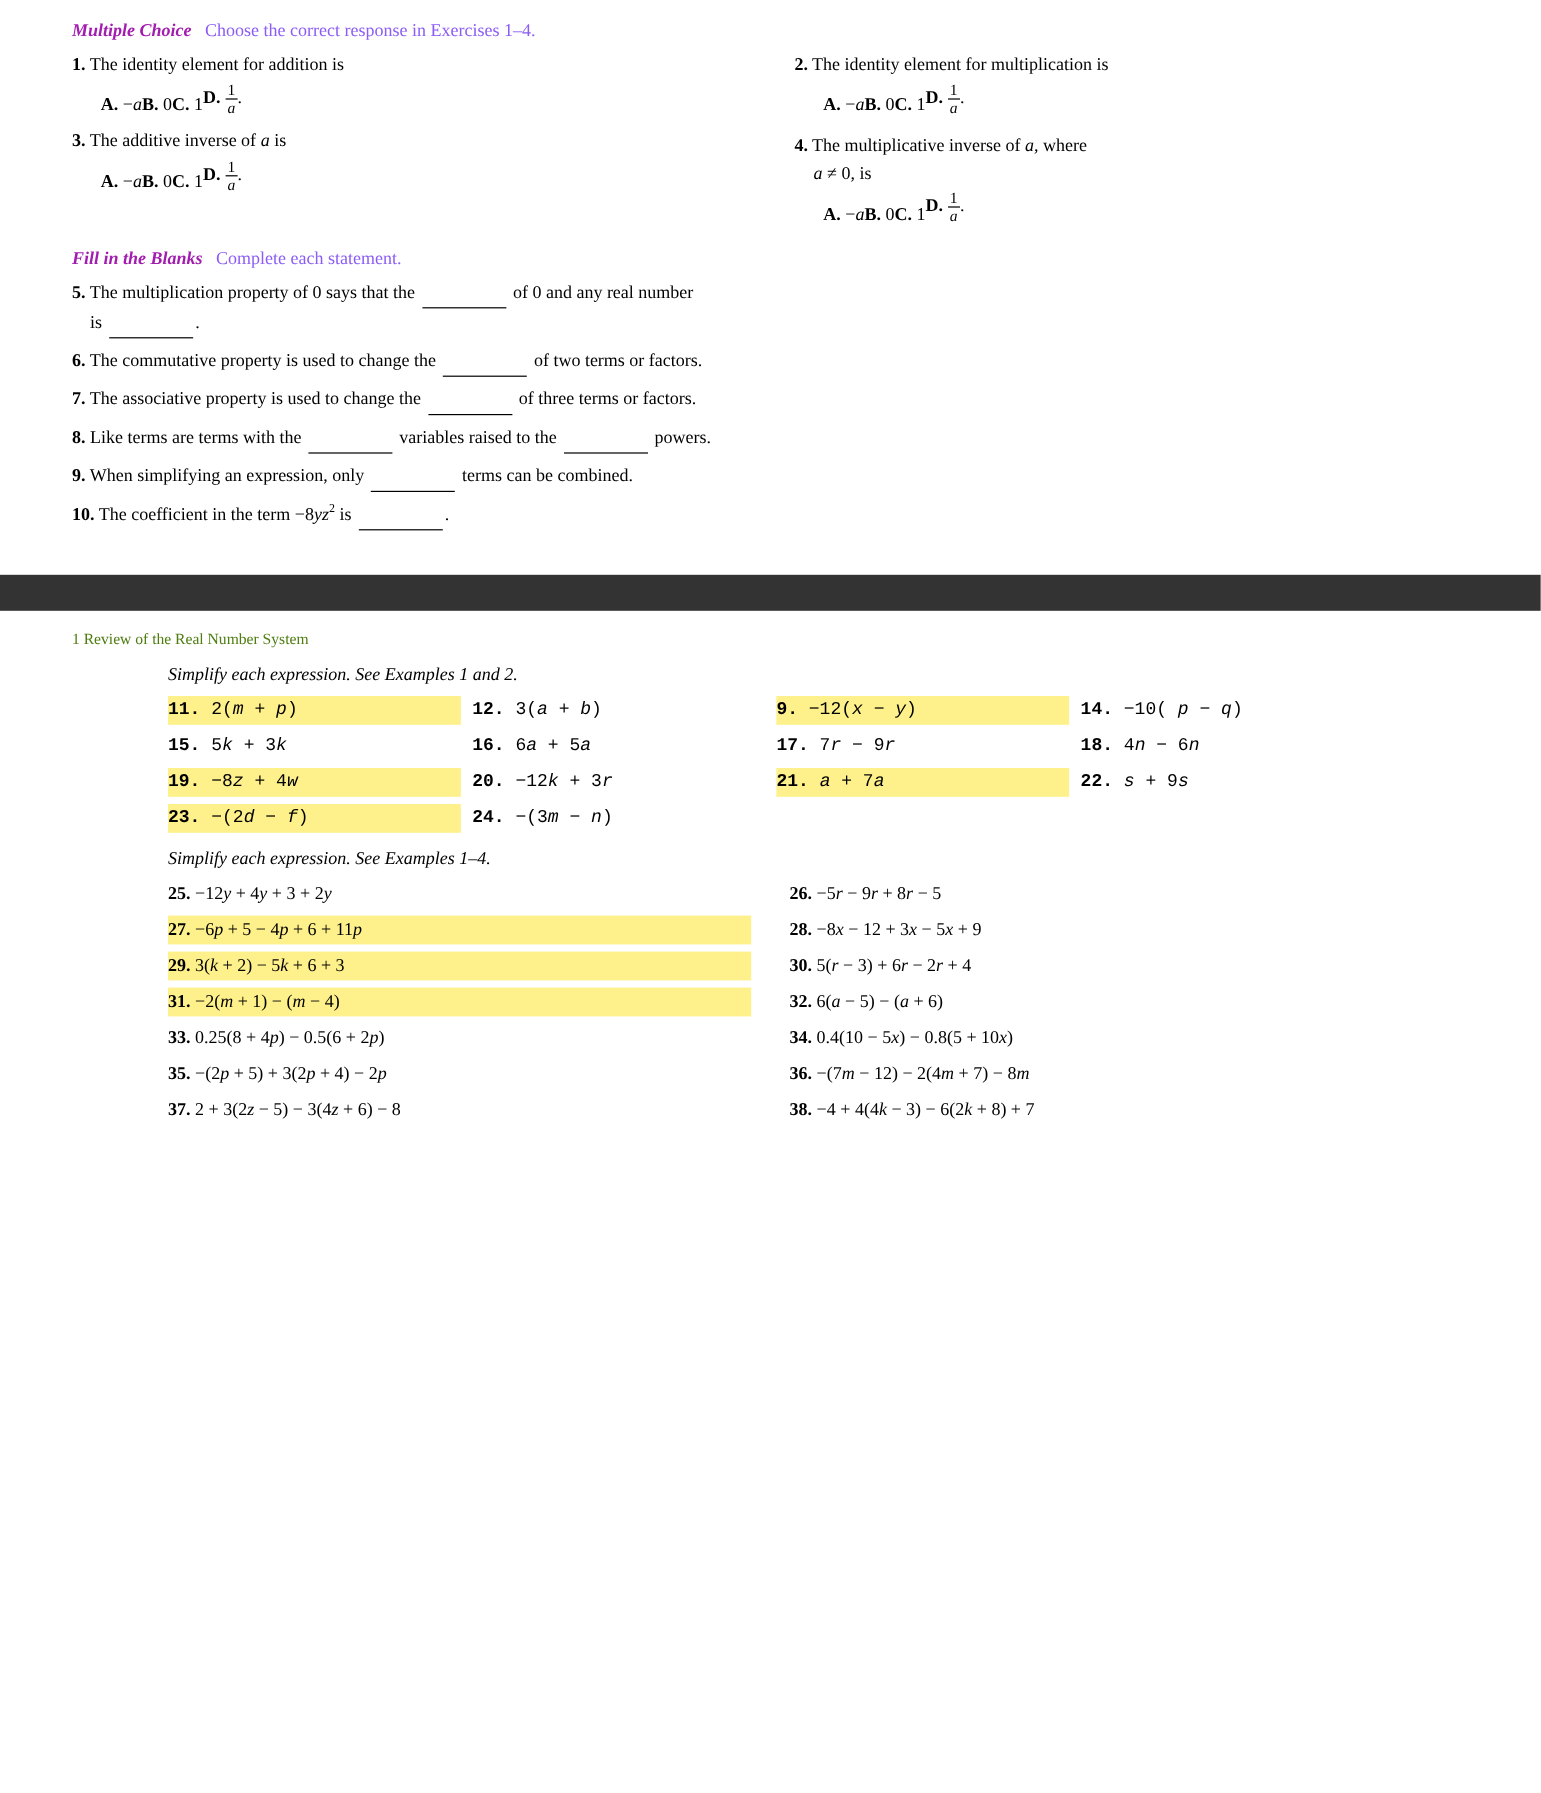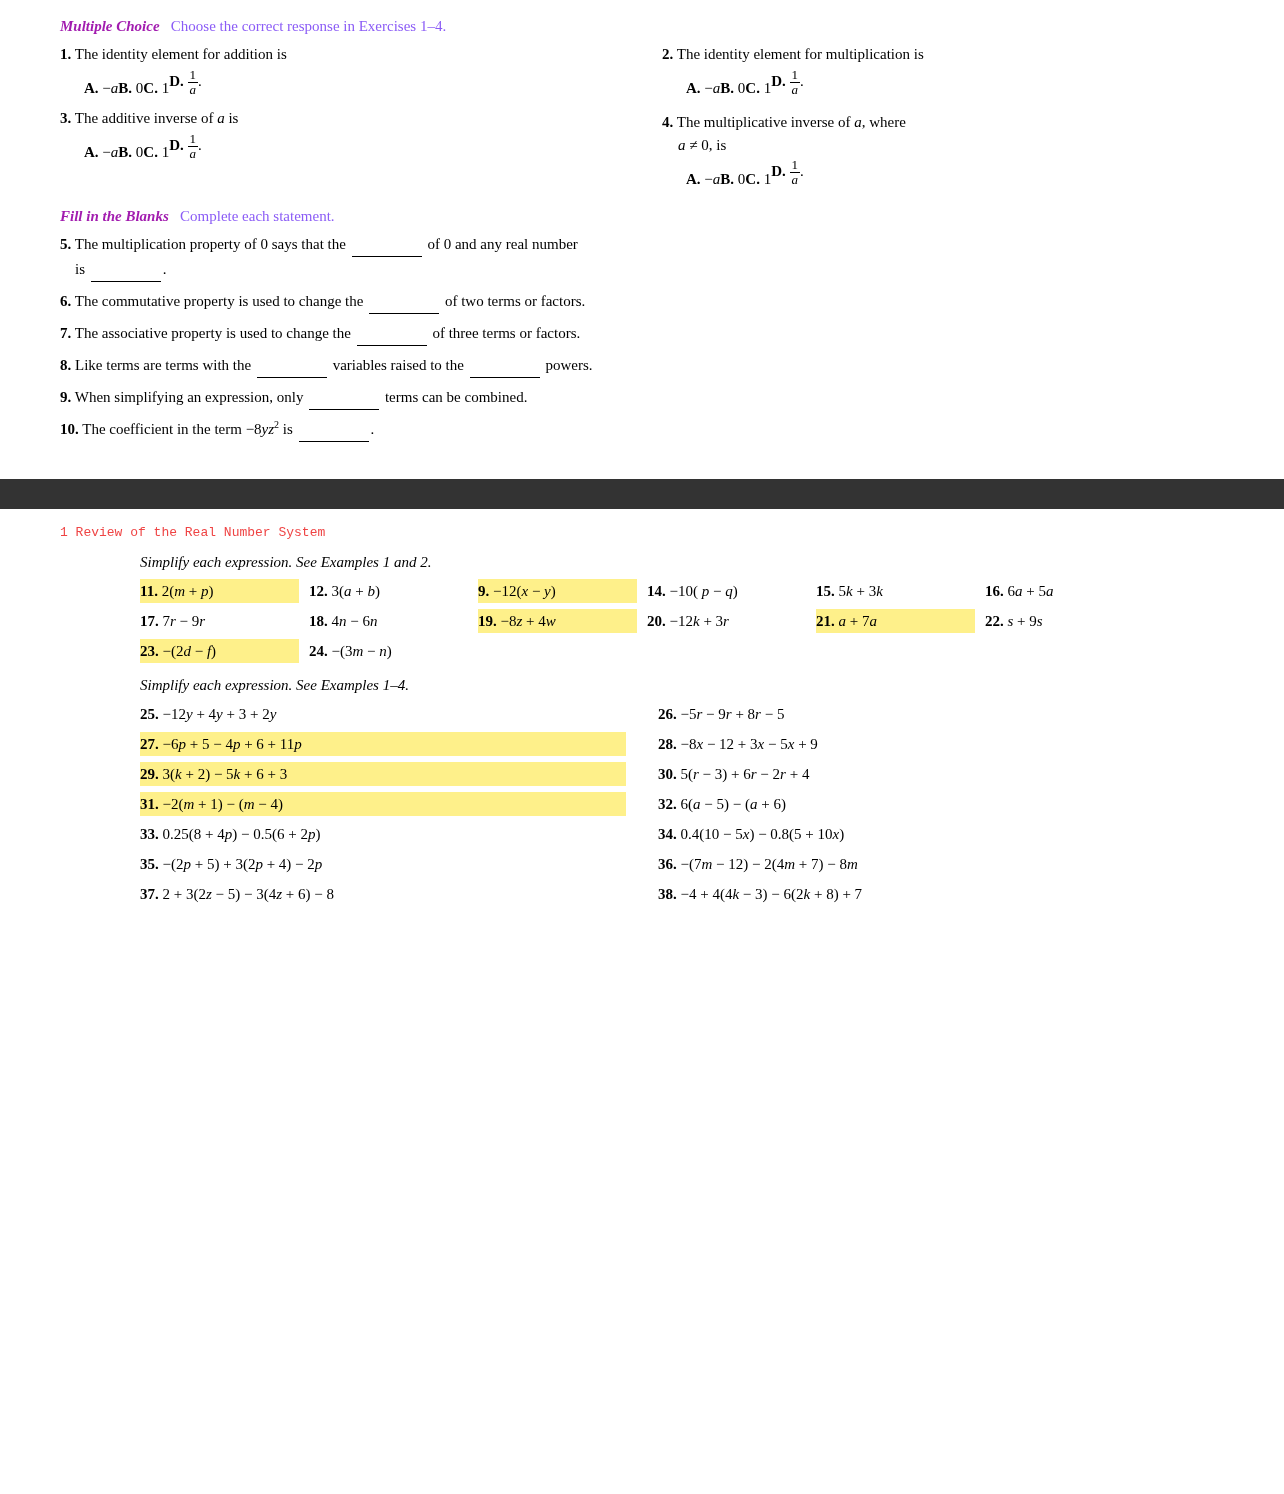--- a/index.html
+++ b/index.html
@@ -78,34 +78,34 @@
       background: #333;
       height: 30px;
       width: 100%;
       margin: 20px 0 0 0;
     }
     .page-bottom {
       padding: 16px 60px 20px 60px;
     }
     .chapter-label {
       font-size: 13px;
-      color: #ef4444;
+      color: #4d7c0f;
       margin-bottom: 14px;
-      font-family: Liberation Mono, monospace;
     }
     .simplify-header {
       font-style: italic;
       font-size: 15px;
       margin: 12px 0 8px 80px;
     }
     .exercise-grid {
       display: grid;
-      grid-template-columns: repeat(6, 1fr);
+      grid-template-columns: repeat(4, 1fr);
       gap: 6px 10px;
       margin: 0 80px 14px 80px;
+      font-family: Liberation Mono, monospace;
     }
     .exercise-grid-2col {
       display: grid;
       grid-template-columns: 1fr 1fr;
       gap: 6px 32px;
       margin: 0 80px 6px 80px;
     }
     .ex-item {
       font-size: 15px;
       line-height: 1.6;

